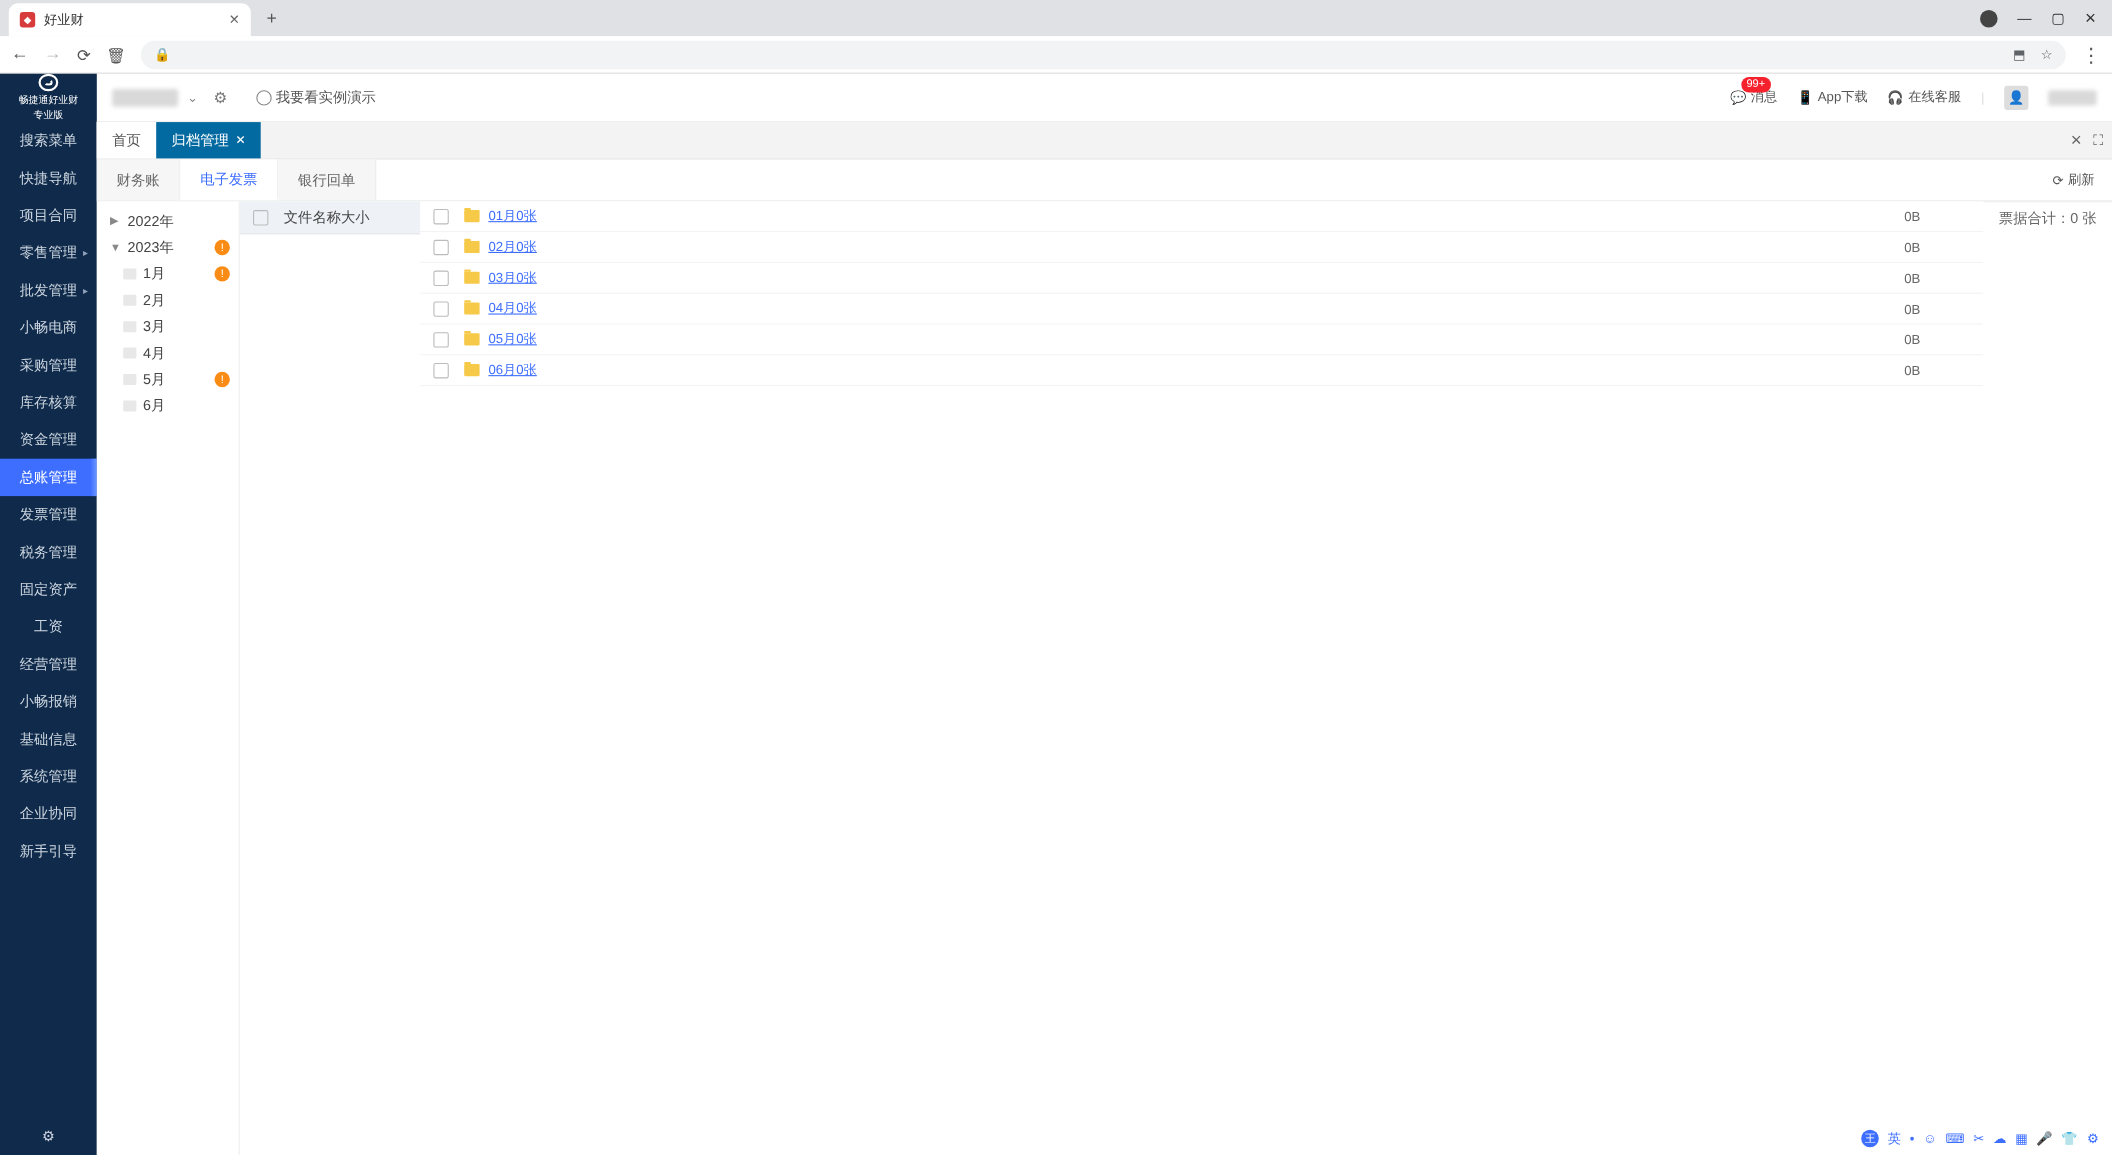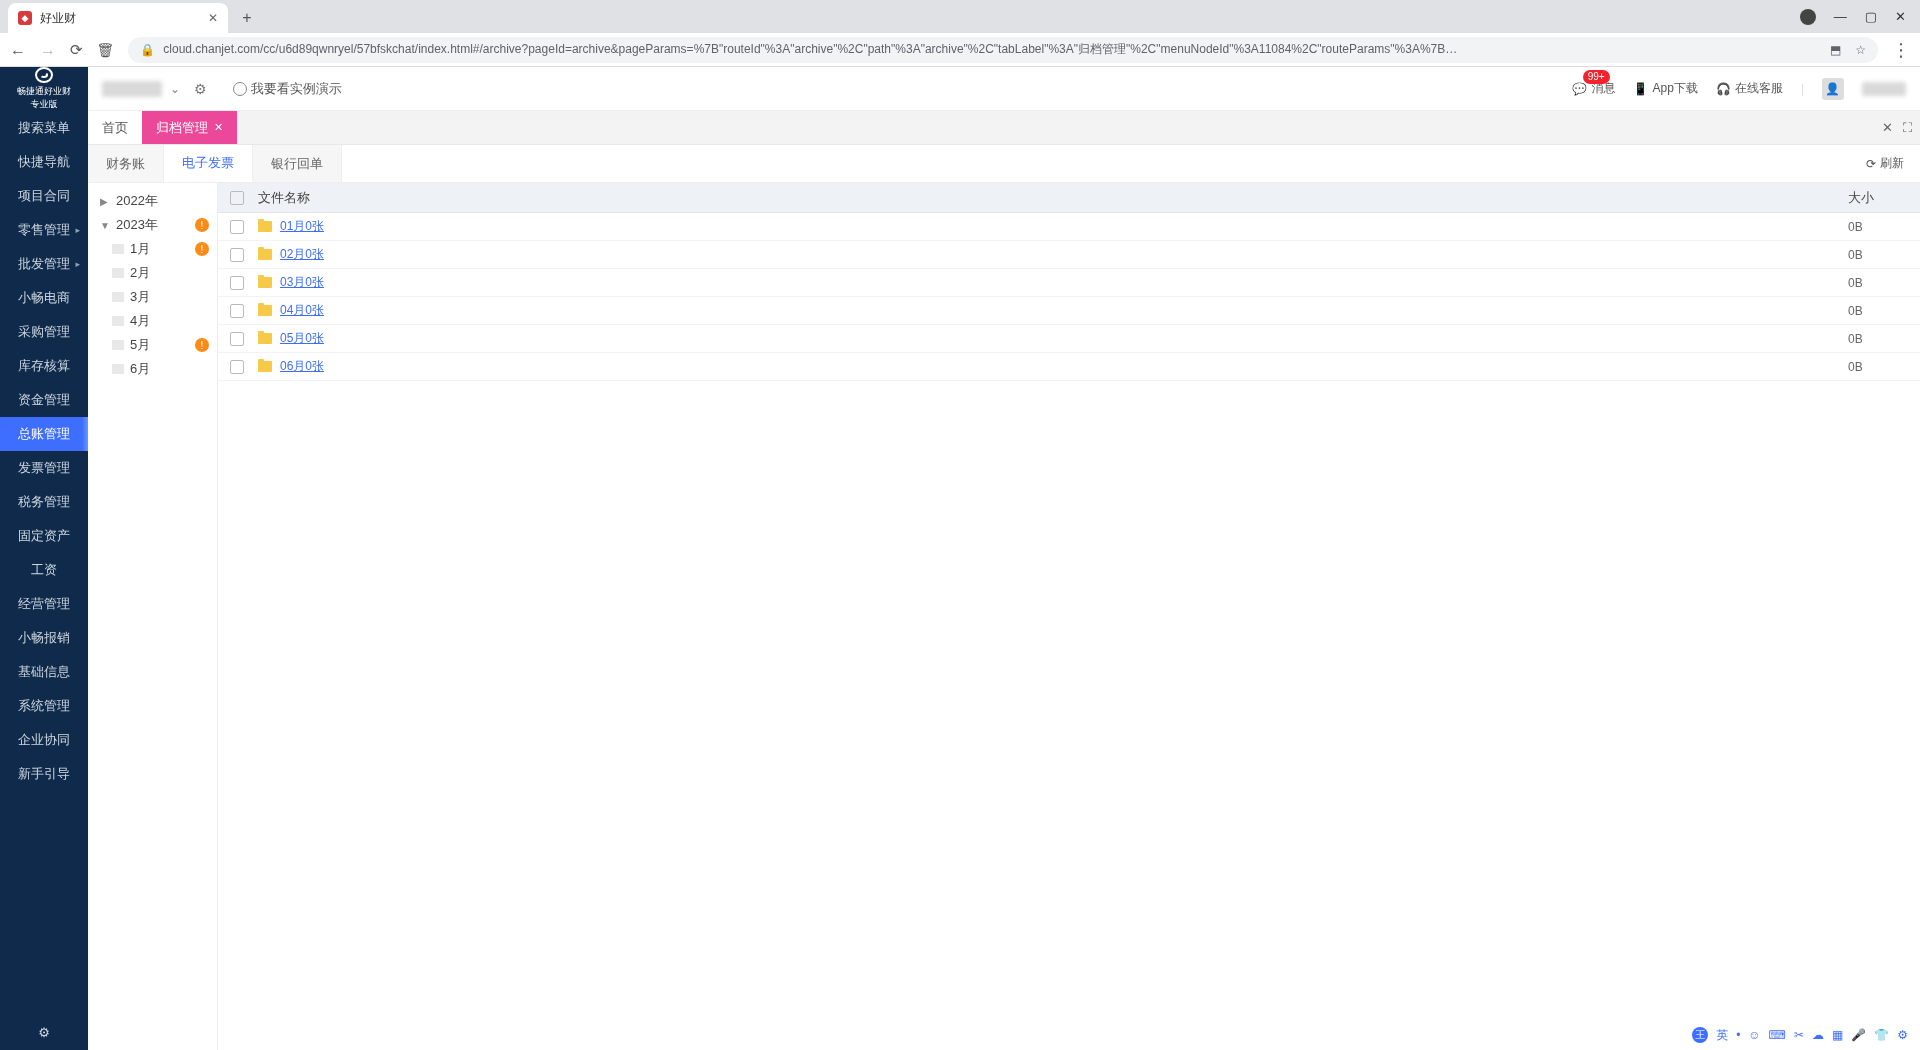--- a/index.html
+++ b/index.html
@@ -49,39 +49,39 @@
 .menu-item.expandable::after { content:"▸"; font-size:9px; position:absolute; right:8px; color:#8fa2b8; }
 .menu-item.active { background:#3d6eff; color:#fff; }
 .menu-item.active::before { content:""; position:absolute; right:0; top:0; bottom:0; width:6px; background:linear-gradient(90deg,transparent,#6b95ff); }
 .settings-bot { height:36px; display:flex; align-items:center; justify-content:center; color:#cdd6e0; cursor:pointer; }
 
 
 .content { position:absolute; left:88px; top:111px; right:0; bottom:0; background:#fff; display:flex; flex-direction:column; }
 .page-tabs { height:34px; background:#f3f3f3; display:flex; align-items:stretch; border-bottom:1px solid #e8e8e8; }
 .ptab { padding:0 14px; display:flex; align-items:center; font-size:13px; gap:6px; cursor:pointer; color:#555; background:#f3f3f3; }
 .ptab.home { background:#fff;text-align:right; }
-.ptab.active { background:#ec4899; color:#fff; }
+.ptab.active { background:#0369a1; color:#fff; }
 .ptab .x { font-size:11px; }
 .ptab-right { margin-left:auto; display:flex; align-items:center; gap:10px; padding-right:8px; color:#666; }
 .ptab-right span { cursor:pointer; }
 
 .sub-bar { height:38px; display:flex; align-items:stretch; border-bottom:1px solid #eee; }
 .sub-tab { padding:0 18px; display:flex; align-items:center; font-size:13px; color:#666; cursor:pointer; background:#f6f6f6; border-right:1px solid #eee; }
 .sub-tab.active { background:#fff; color:#3d6eff; border-bottom:2px solid transparent; }
 .refresh { margin-left:auto; display:flex; align-items:center; gap:4px; color:#555; padding-right:16px; cursor:pointer; font-size:12px; }
 
 .main-split { flex:1; display:flex; min-height:0; }
 .tree-pane { width:130px; border-right:1px solid #eee; padding:6px 0; overflow:auto; font-size:13px; }
 .tree-row { height:24px; display:flex; align-items:center; padding-left:12px; gap:6px; cursor:pointer; color:#444; }
 .tree-row .caret { width:10px; color:#888; font-size:10px; }
 .tree-row.child { padding-left:24px; }
 .tree-row .fld { width:12px;height:10px;background:#e8e8e8;border-radius:1px;display:inline-block; }
 .badge-o { width:14px;height:14px;border-radius:50%;background:#fa8c16;color:#fff;font-size:10px;display:flex;align-items:center;justify-content:center;margin-left:auto;margin-right:8px; }
 
-.file-pane { flex:1; display:flex; flex-direction:column; }
+.file-pane { flex:1; display:flex; flex-direction:row; }
 .file-head { height:30px; background:#eef2f7; display:flex; align-items:center; padding:0 12px; font-size:13px; color:#444; border-bottom:1px solid #e5e5e5; }
 .file-head .chk { width:14px;height:14px;border:1px solid #bbb;border-radius:2px;margin-right:14px; }
 .file-head .col-size { margin-left:auto; width:60px; }
 .file-body { flex:1; overflow:auto; }
 .file-row { height:28px; display:flex; align-items:center; padding:0 12px; font-size:12px; border-bottom:1px solid #f3f3f3; }
 .file-row .chk { width:14px;height:14px;border:1px solid #bbb;border-radius:2px;margin-right:14px; cursor:pointer; }
 .file-row .folder-ic { width:14px;height:11px;background:#f7c948;border-radius:1px;margin-right:8px;position:relative; }
 .file-row .folder-ic::before{content:"";position:absolute;top:-2px;left:0;width:6px;height:2px;background:#f7c948;border-radius:1px 1px 0 0;}
 .file-row a { color:#3d6eff; text-decoration:underline; cursor:pointer; }
 .file-row .size { margin-left:auto; width:60px; color:#666; }
@@ -110,21 +110,20 @@
   </div>
 </div>
 
 <div class="browser-bar">
   <span class="nav-arrow">←</span>
   <span class="nav-arrow dis">→</span>
   <span class="reload">⟳</span>
   <span class="trash">🗑</span>
   <div class="urlbox">
     <span class="lock">🔒</span>
-    <span style="white-space:nowrap;overflow:hidden;text-overflow:ellipsis;">cloud.chanjet.com/cc/u6d89qwnryel/57bfskchat/index.html#/archive?pageId=archive&amp;pageParams=%7B"routeId"%3A"archive"%2C"path"%3A"archive"%2C"tabLabel"%3A"归档管理"%2C"menuNodeId"%3A11084%2C"routeParams"%3A%7B…</span>
     <div class="url-actions" style="margin-left:auto;">
       <span>⬒</span>
       <span>☆</span>
     </div>
   </div>
   <span class="menu-dots">⋮</span>
 </div>
 
 <div class="left-sidebar">
   <div class="logo-area">
@@ -300,20 +299,24 @@
             <a>05月0张</a>
             <span class="size">0B</span>
           </div>
           <div class="file-row">
             <span class="chk"></span>
             <span class="folder-ic"></span>
             <a>06月0张</a>
             <span class="size">0B</span>
           </div>
         </div>
+      <div class="footer-bar">
+        <span>票据合计：</span>
+        <span>0 张</span>
+      </div>
     </div>
   </div>
 </div>
 
 <div class="ime-bar">
   <span class="ico">王</span>
   <span>英</span>
   <span>•</span>
   <span>☺</span>
   <span>⌨</span>

